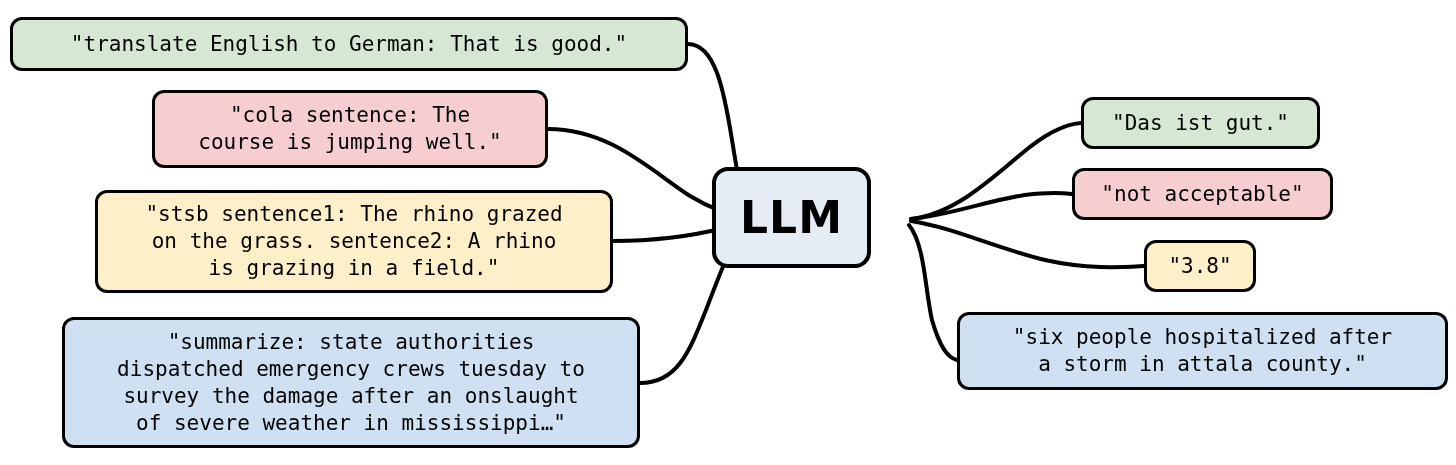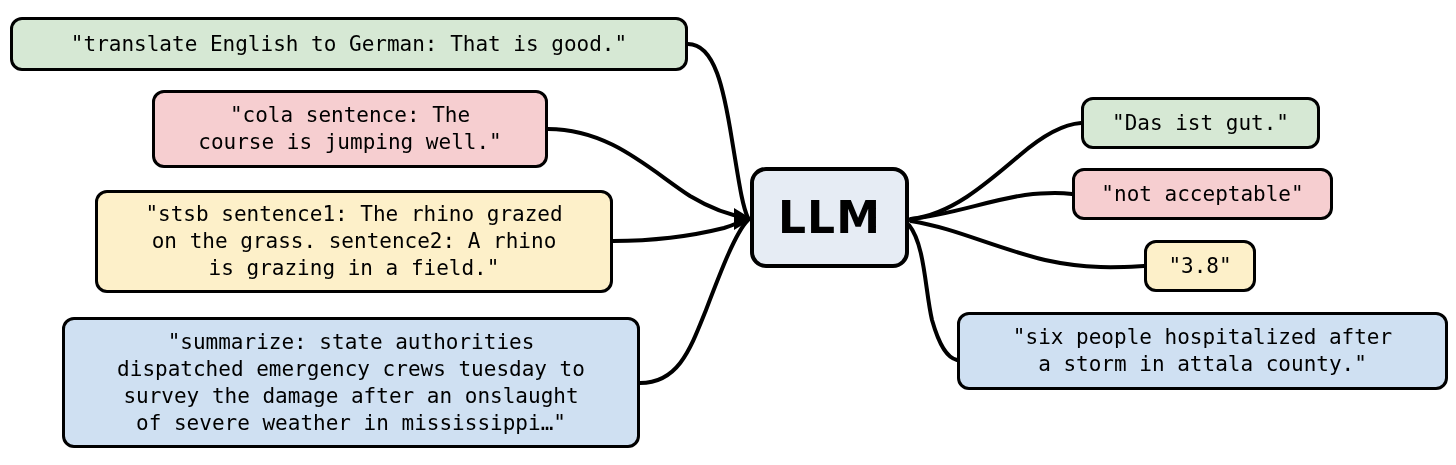--- a/index.html
+++ b/index.html
@@ -56,21 +56,21 @@
     letter-spacing: 1px;
   }
 
   
   #n-translate { left: 10px;  top: 17px;  width: 678px; height: 54px; }
   #n-cola      { left: 152px; top: 90px;  width: 396px; height: 78px; }
   #n-stsb      { left: 95px;  top: 190px; width: 518px; height: 103px; }
   #n-summarize { left: 62px;  top: 317px; width: 578px; height: 131px; }
 
   
-  #n-llm       { left: 750px; top: 167px; width: 159px; height: 101px; }
+  #n-llm       { left: 712px; top: 167px; width: 159px; height: 101px; }
 
   
   #n-das       { left: 1081px; top: 97px;  width: 239px; height: 52px; }
   #n-notacc    { left: 1072px; top: 168px; width: 261px; height: 52px; }
   #n-score     { left: 1144px; top: 240px; width: 112px; height: 52px; }
   #n-six       { left: 957px;  top: 312px; width: 491px; height: 78px; }
 </style>
 </head>
 <body>
 

